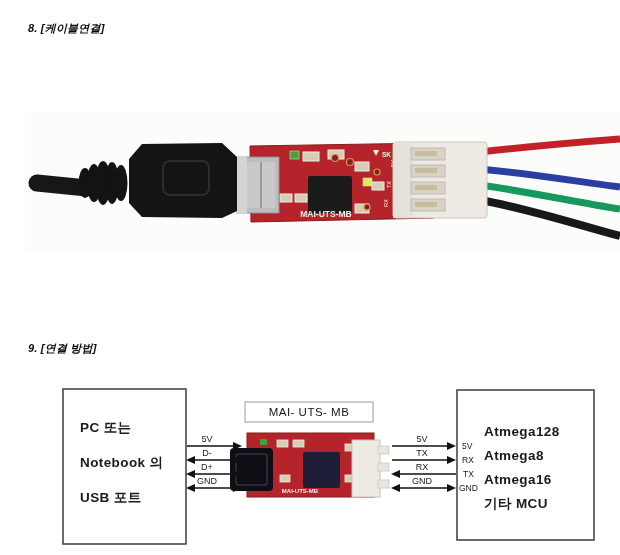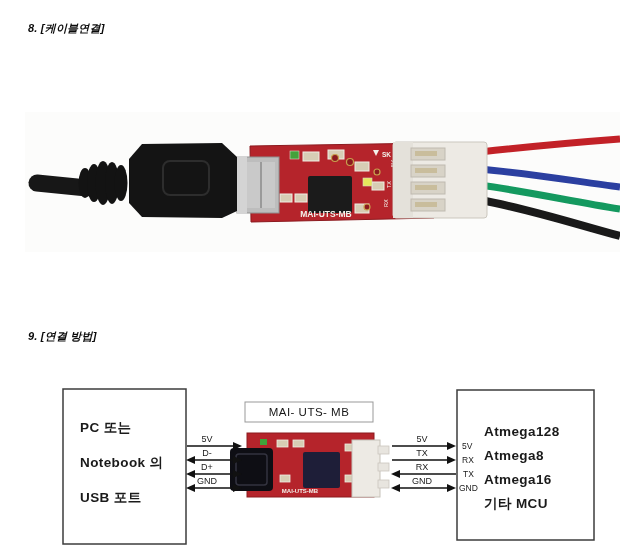--- a/index.html
+++ b/index.html
@@ -5,21 +5,21 @@
   html,body{margin:0;padding:0;background:#ffffff;}
   .page{
     position:relative;width:620px;height:555px;background:#ffffff;overflow:hidden;
     font-family:"Liberation Sans","DejaVu Sans",sans-serif;color:#111;
   }
   .heading{
     position:absolute;left:28px;margin:0;
     font-size:11px;font-weight:bold;font-style:italic;letter-spacing:.2px;color:#0b0b0b;
   }
   #heading-8{top:21px;}
-  #heading-9{top:329px;}
+  #heading-9{top:341px;}
   .photo-wrap{position:absolute;left:25px;top:112px;width:595px;height:140px;}
   .diagram-wrap{position:absolute;left:0;top:380px;width:620px;height:175px;}
   svg text{font-family:"Liberation Sans","DejaVu Sans",sans-serif;}
   .box-line{font-size:13.5px;font-weight:bold;fill:#1a1a1a;letter-spacing:.4px;}
   .sig-label{font-size:9px;fill:#1a1a1a;}
   .pin-label{font-size:8.5px;fill:#1a1a1a;}
   .module-label{font-size:11.5px;fill:#161616;letter-spacing:.5px;}
   .silk{font-weight:bold;fill:#f3f1ea;}
 </style>
 </head>

